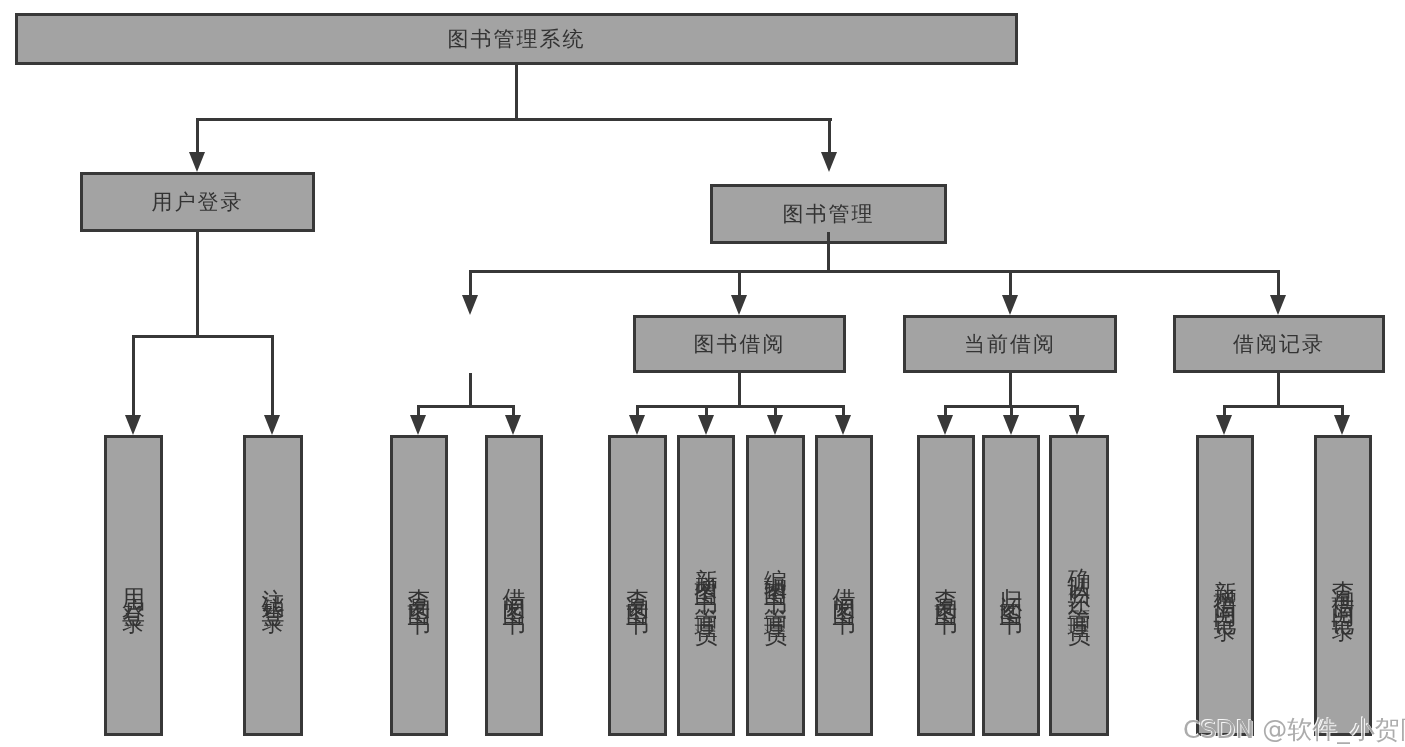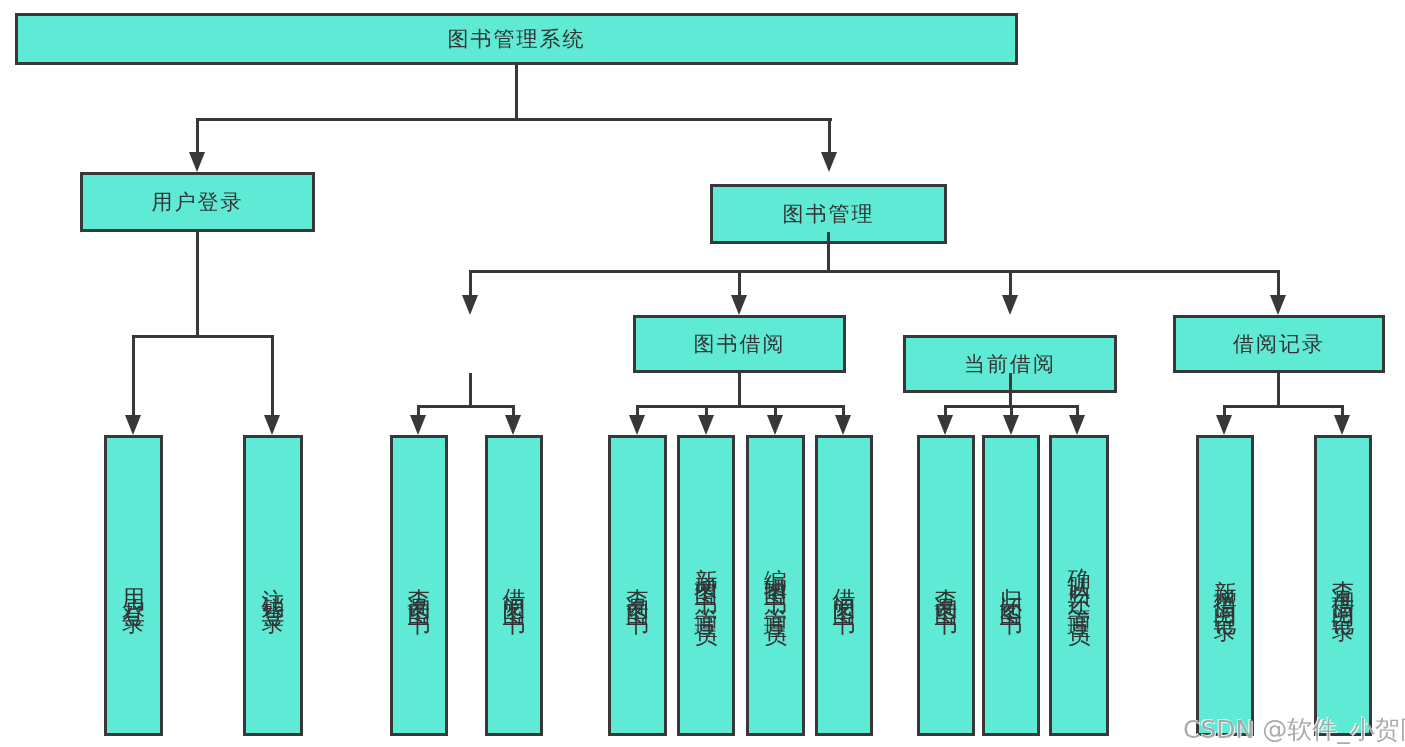--- a/index.html
+++ b/index.html
@@ -8,21 +8,21 @@
     width: 1405px;
     height: 747px;
     background: #ffffff;
     font-family: "DejaVu Sans", "Liberation Sans", sans-serif;
     overflow: hidden;
   }
   .node {
     position: absolute;
     box-sizing: border-box;
     border: 3px solid #383838;
-    background: #5eead4;
+    background: #a3a3a3;
     display: flex;
     align-items: center;
     justify-content: center;
     color: #333333;
   }
   .hlabel {
     font-size: 21px;
     letter-spacing: 2px;
     color: #333333;
     white-space: nowrap;
@@ -98,21 +98,21 @@
   <div class="v-line" style="left:738px; top:270px; height:28px;"></div>
   <div class="arrow" style="left:731px; top:295px;"></div>
   <div class="v-line" style="left:1009px; top:270px; height:28px;"></div>
   <div class="arrow" style="left:1002px; top:295px;"></div>
   <div class="v-line" style="left:1277px; top:270px; height:28px;"></div>
   <div class="arrow" style="left:1270px; top:295px;"></div>
 
   <div class="node" style="left:633px; top:315px; width:213px; height:58px;">
     <span class="hlabel">图书借阅</span>
   </div>
-  <div class="node" style="left:903px; top:315px; width:214px; height:58px;margin-top:20px;">
+  <div class="node" style="left:903px; top:315px; width:214px; height:58px;">
     <span class="hlabel">当前借阅</span>
   </div>
   <div class="node" style="left:1173px; top:315px; width:212px; height:58px;">
     <span class="hlabel">借阅记录</span>
   </div>
 
   <div class="v-line" style="left:469px; top:373px; height:35px;"></div>
   <div class="h-line" style="left:417px; top:405px; width:98px;"></div>
   <div class="v-line" style="left:417px; top:405px; height:12px;"></div>
   <div class="arrow" style="left:410px; top:415px;"></div>

